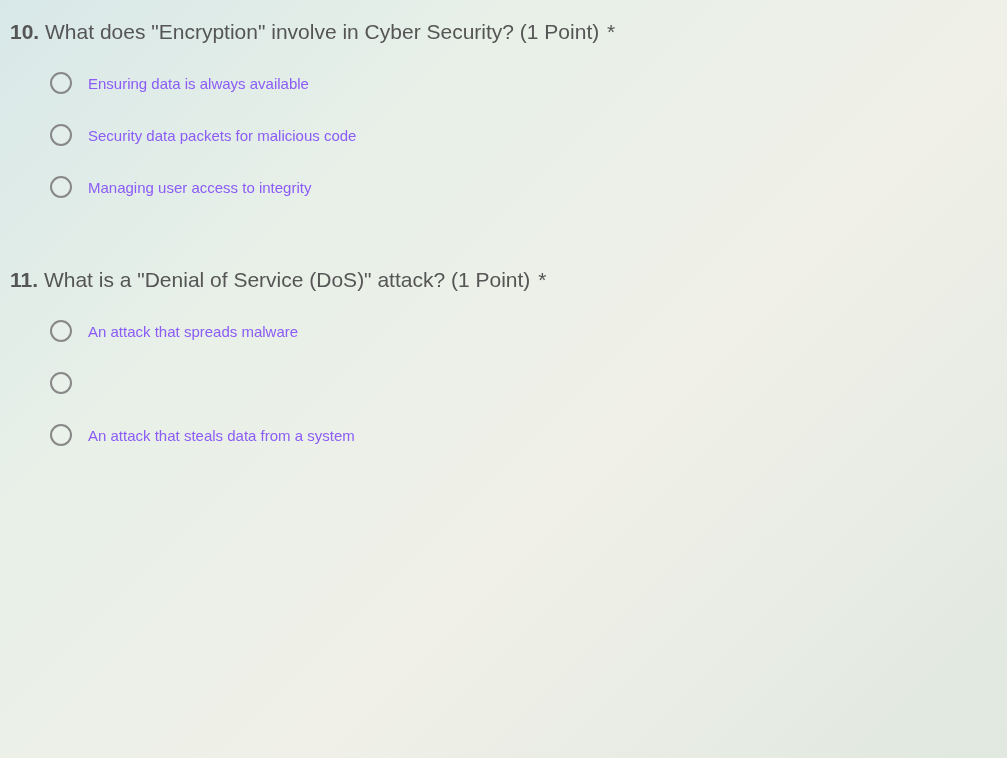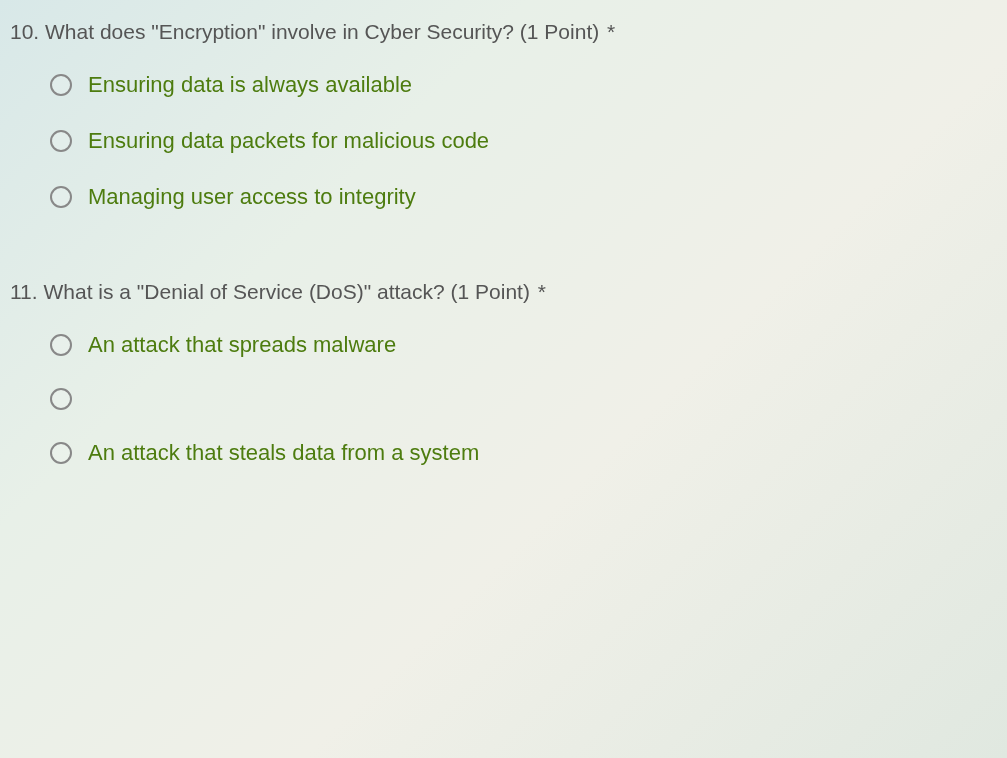--- a/index.html
+++ b/index.html
@@ -21,20 +21,21 @@
       padding-left: 10px;
     }
     .question-title {
       font-size: 21px;
       color: #555;
       margin-bottom: 28px;
       font-weight: 400;
     }
     .question-number {
       display: inline;
+      font-weight: bold;
     }
     .question-text {
       display: inline;
     }
     .points {
       display: inline;
     }
     .required {
       color: #555;
       margin-left: 2px;
@@ -51,22 +52,22 @@
     .radio-circle {
       width: 22px;
       height: 22px;
       border: 2px solid #888;
       border-radius: 50%;
       margin-right: 16px;
       flex-shrink: 0;
       background: rgba(255,255,255,0.15);
     }
     .option-label {
-      font-size: 22px;
-      color: #4d7c0f;
+      font-size: 15px;
+      color: #8b5cf6;
       font-weight: 400;
       text-align: right;
     }
   </style>
 </head>
 <body>
 
 <div class="question-block">
   <div class="question-title">
     <span class="question-number">10.</span>
@@ -74,21 +75,21 @@
     <span class="points">(1 Point)</span>
     <span class="required">*</span>
   </div>
   <div class="options">
     <div class="option-row">
       <div class="radio-circle"></div>
       <span class="option-label">Ensuring data is always available</span>
     </div>
     <div class="option-row">
       <div class="radio-circle"></div>
-      <span class="option-label">Ensuring data packets for malicious code</span>
+      <span class="option-label">Security data packets for malicious code</span>
     </div>
     <div class="option-row">
       <div class="radio-circle"></div>
       <span class="option-label">Managing user access to integrity</span>
     </div>
   </div>
 </div>
 
 <div class="question-block">
   <div class="question-title">

